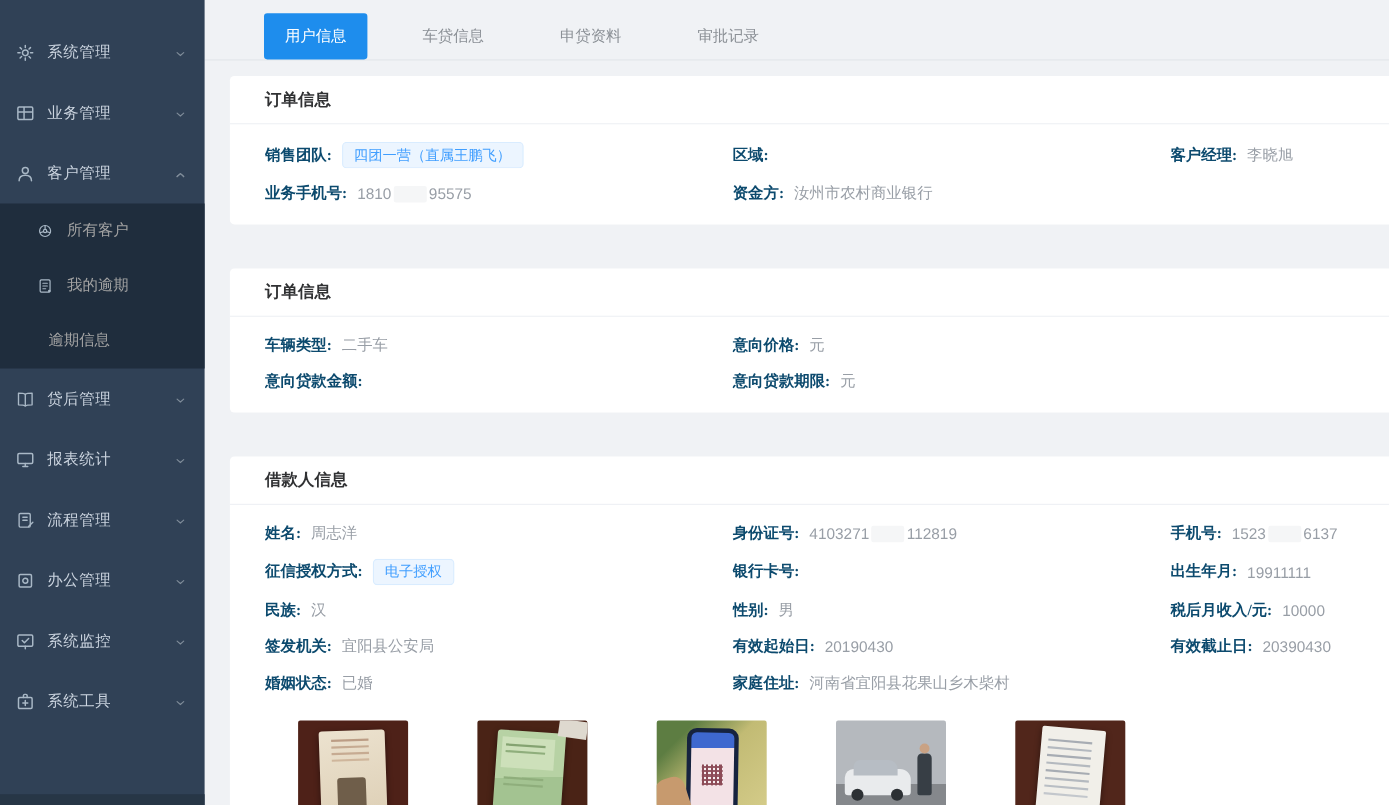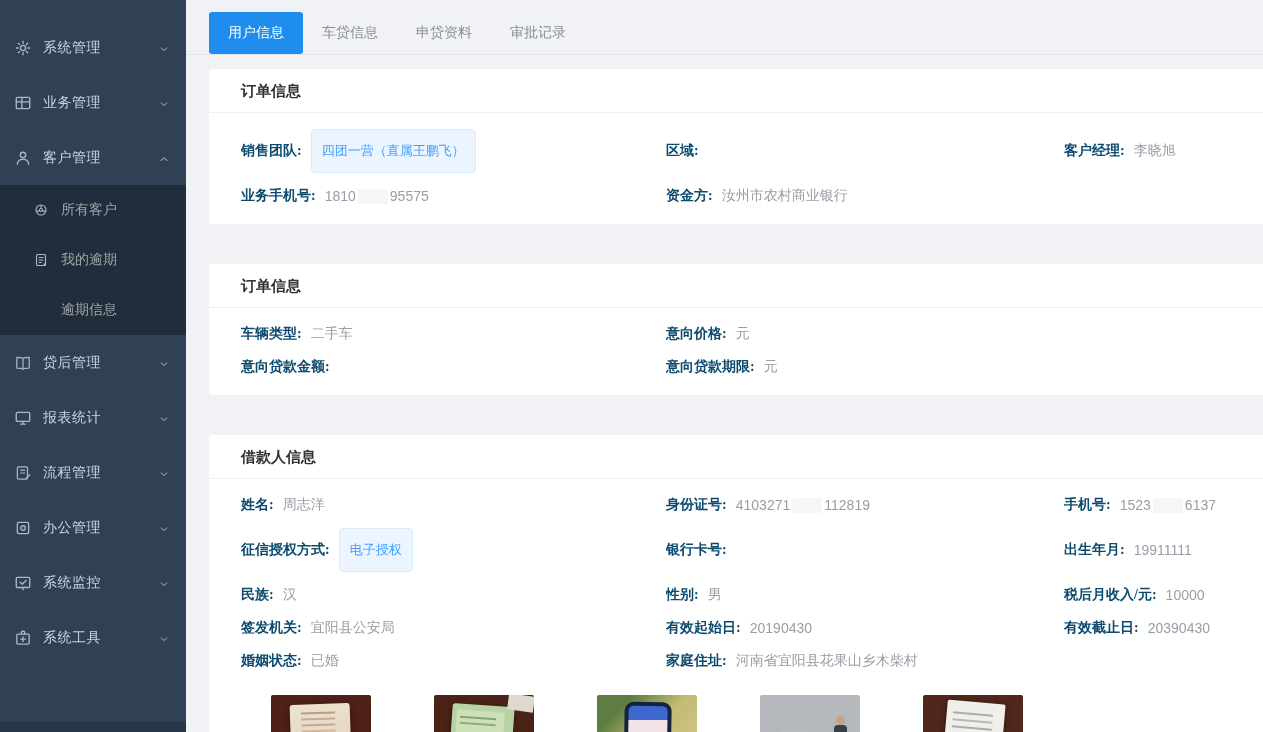--- a/index.html
+++ b/index.html
@@ -10,40 +10,40 @@
   
   .sidebar { width: 186px; flex: none; background: #304156; position: relative; padding-top: 20px; }
   .nav-item { height: 55px; display: flex; align-items: center; padding: 0 16px 0 14px; color: #cbd4df; font-size: 14px; cursor: pointer; }
   .ic { display: inline-flex; align-items: center; justify-content: center; color: #a9b8c6; flex: none; }
   .nav-item .ic { width: 18px; height: 18px; margin-right: 11px; }
   .nav-item .lbl { flex: 1; letter-spacing: .5px; }
   .chev { width: 12px; height: 12px; color: #7f8c99; flex: none; }
   .submenu { background: #1f2d3d; }
   .sub-item { height: 50px; display: flex; align-items: center; padding-left: 33px; color: #a3a3a3; font-size: 14px; cursor: pointer; }
   .sub-item .ic { width: 16px; height: 16px; margin-right: 12px; }
-  .sub-item.no-icon { padding-left: 61px; text-align: right; }
+  .sub-item.no-icon { padding-left: 44px; text-align: right; }
   .sidebar-footer { position: absolute; left: 0; right: 0; bottom: 0; height: 10px; background: #273646; }
 
   
   .content { flex: 1; min-width: 0; display: flex; flex-direction: column; }
   .tabbar { padding: 12px 0 0 23px; border-bottom: 1px solid #e2e5ea; display: flex; flex: none; }
-  .tab { min-width: 94px; height: 42px; display: flex; align-items: center; justify-content: center; font-size: 14px; color: #8b9096; cursor: pointer; padding: 0 12px; }
+  .tab { min-width: 94px; height: 42px; display: flex; align-items: center; justify-content: center; font-size: 14px; color: #8b9096; cursor: pointer; padding: 0 12px; margin-left: 31px; }
   .tab.active { background: #1e8ded; color: #ffffff; border-radius: 3px; }
   .cards { flex: 1; padding: 14px 0 0 23px; overflow: hidden; }
 
   .card { background: #ffffff; border-radius: 4px 0 0 4px; margin-bottom: 40px; }
   .card-title { font-size: 15px; font-weight: 700; color: #303133; padding: 13px 20px 12px 32px; border-bottom: 1px solid #eef0f4; line-height: 18px; }
   .card-body { padding: 16px 0 18px 32px; }
   .frow { display: grid; grid-template-columns: 438fr 410fr 205fr; margin-bottom: 13px; align-items: center; min-height: 20px; }
   .frow:last-child { margin-bottom: 0; }
   .field { font-size: 14px; display: flex; align-items: center; white-space: nowrap; overflow: hidden; }
   .f-label { font-weight: 700; color: #0c4a6e; flex: none; font-family: Liberation Serif, serif; }
   .f-label::after { content: ":"; margin-right: 9px; }
   .f-value { color: #989ea6; }
-  .tag { background: #ecf5ff; border: 1px solid #d9ecff; color: #409eff; font-size: 13px; line-height: 18px; padding: 12px 10px; border-radius: 4px; cursor: pointer; }
+  .tag { background: #ecf5ff; border: 1px solid #d9ecff; color: #409eff; font-size: 13px; line-height: 18px; padding: 2px 10px; border-radius: 4px; cursor: pointer; }
   .redact { display: inline-block; width: 30px; height: 15px; background: #f5f6f7; border-radius: 2px; margin: 0 2px; }
 
   
   .photos { display: flex; gap: 63px; margin-top: 24px; padding-left: 30px; }
   .photo-wrap { width: 100px; flex: none; }
   .photo { width: 100px; height: 100px; position: relative; overflow: hidden; border-radius: 2px; cursor: pointer; }
   .photo div { position: absolute; }
   .photo-caption { margin-top: 12px; text-align: center; font-size: 12px; color: #8d949c; }
 
   .kind-idcard { background: #4e2118; }

